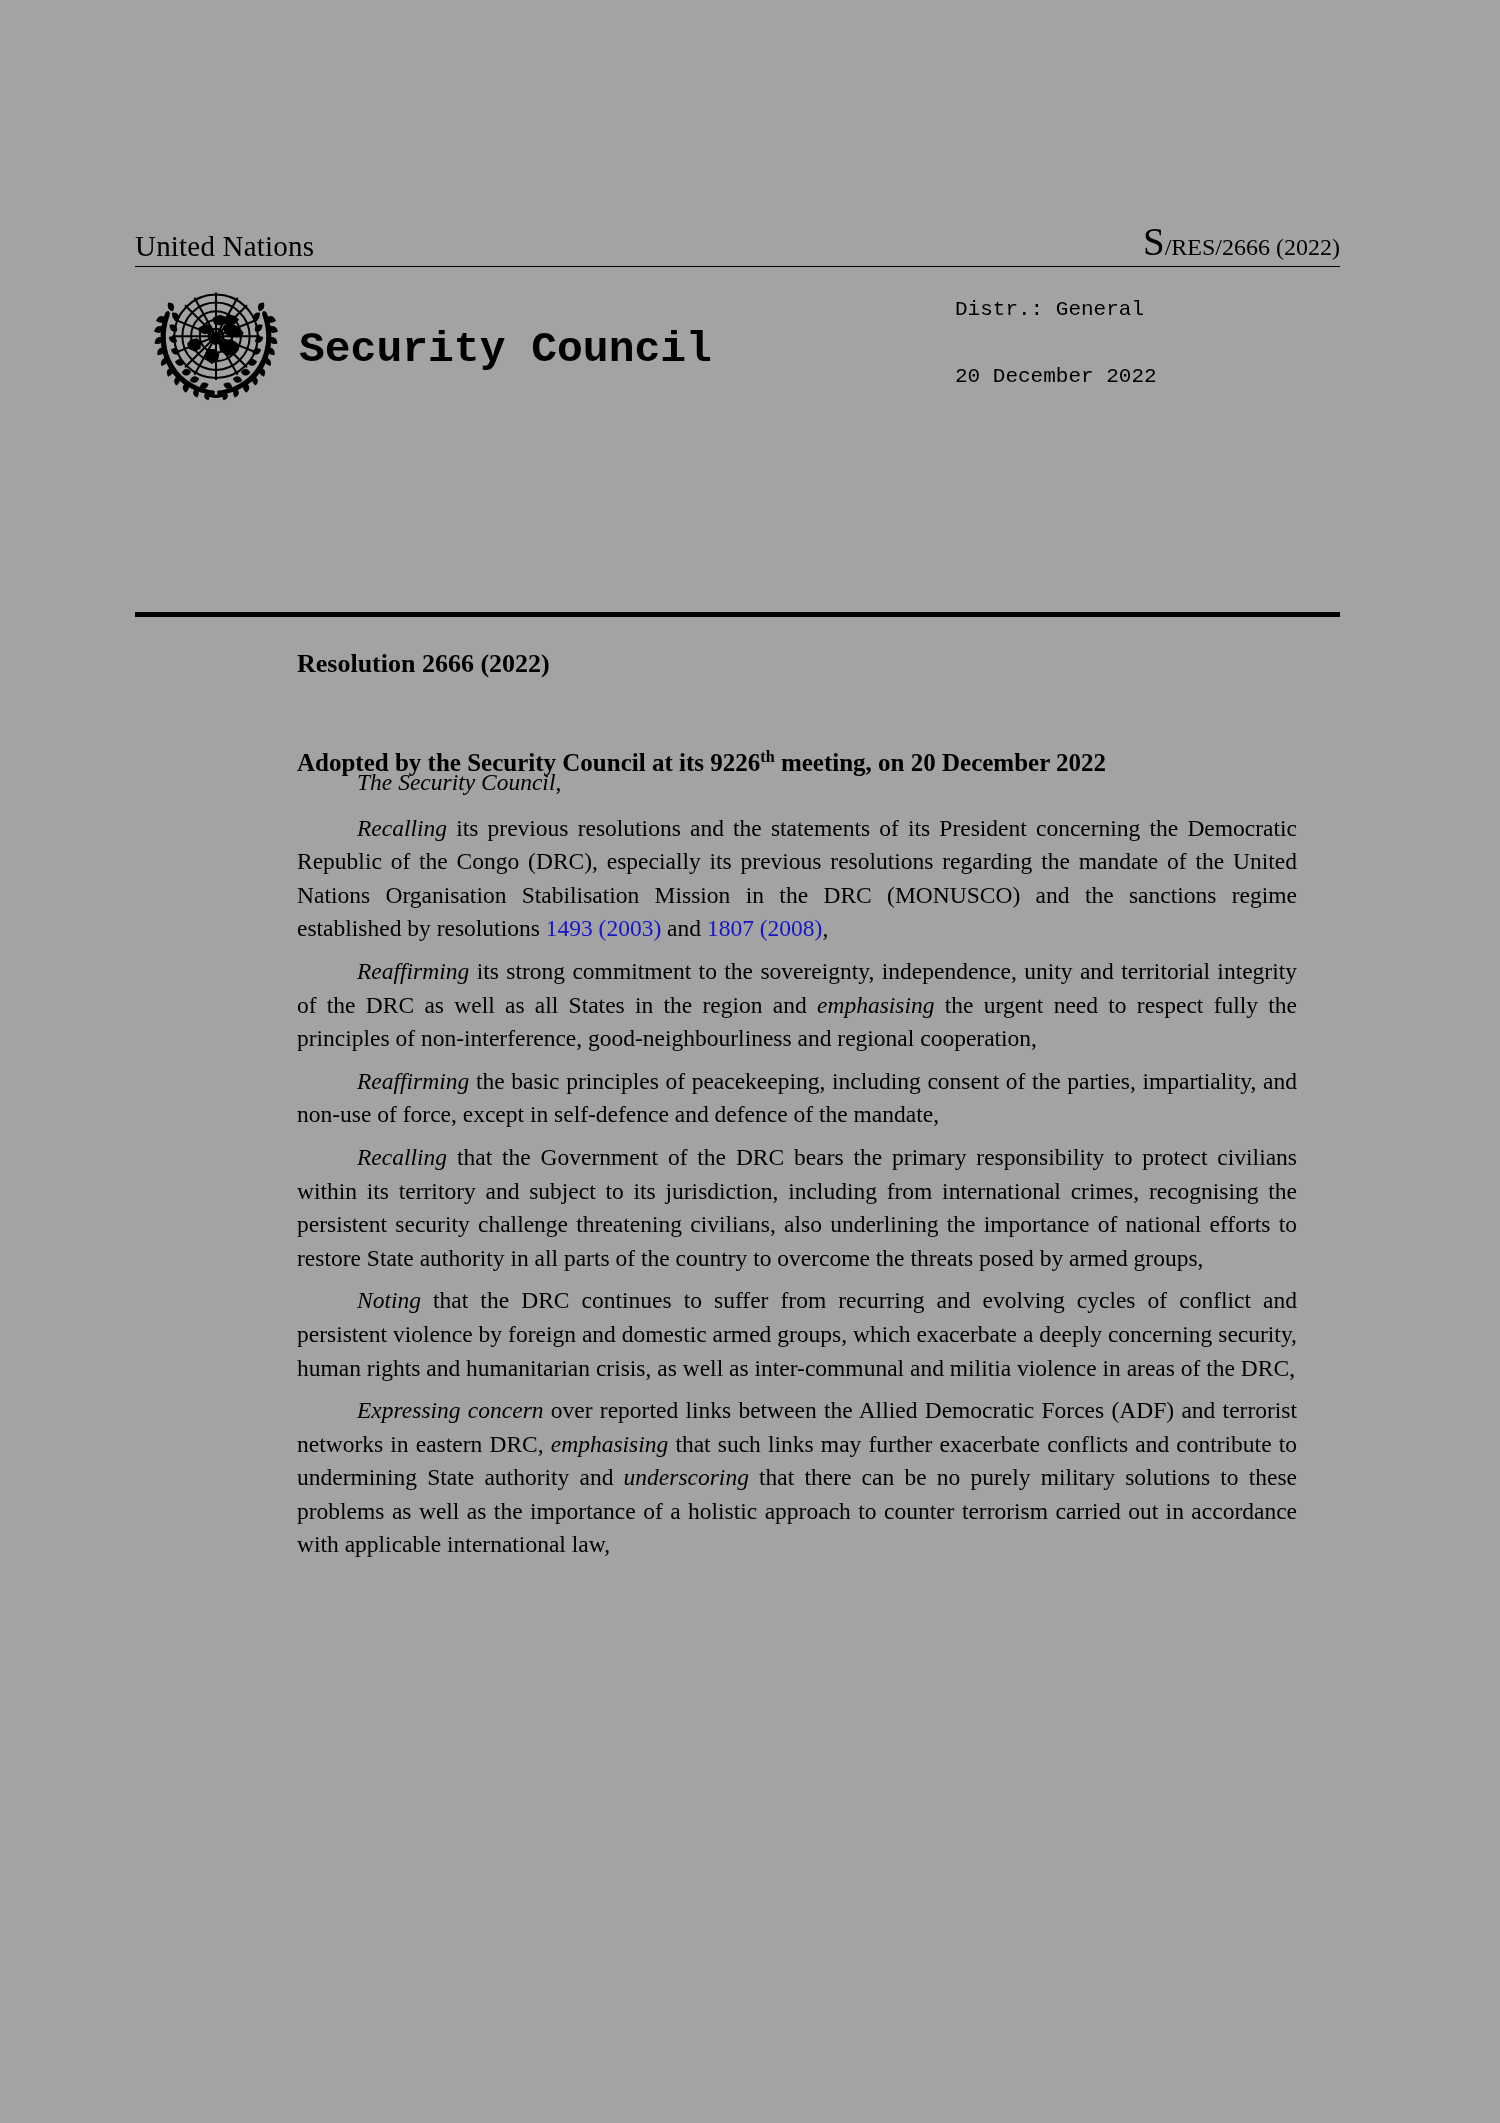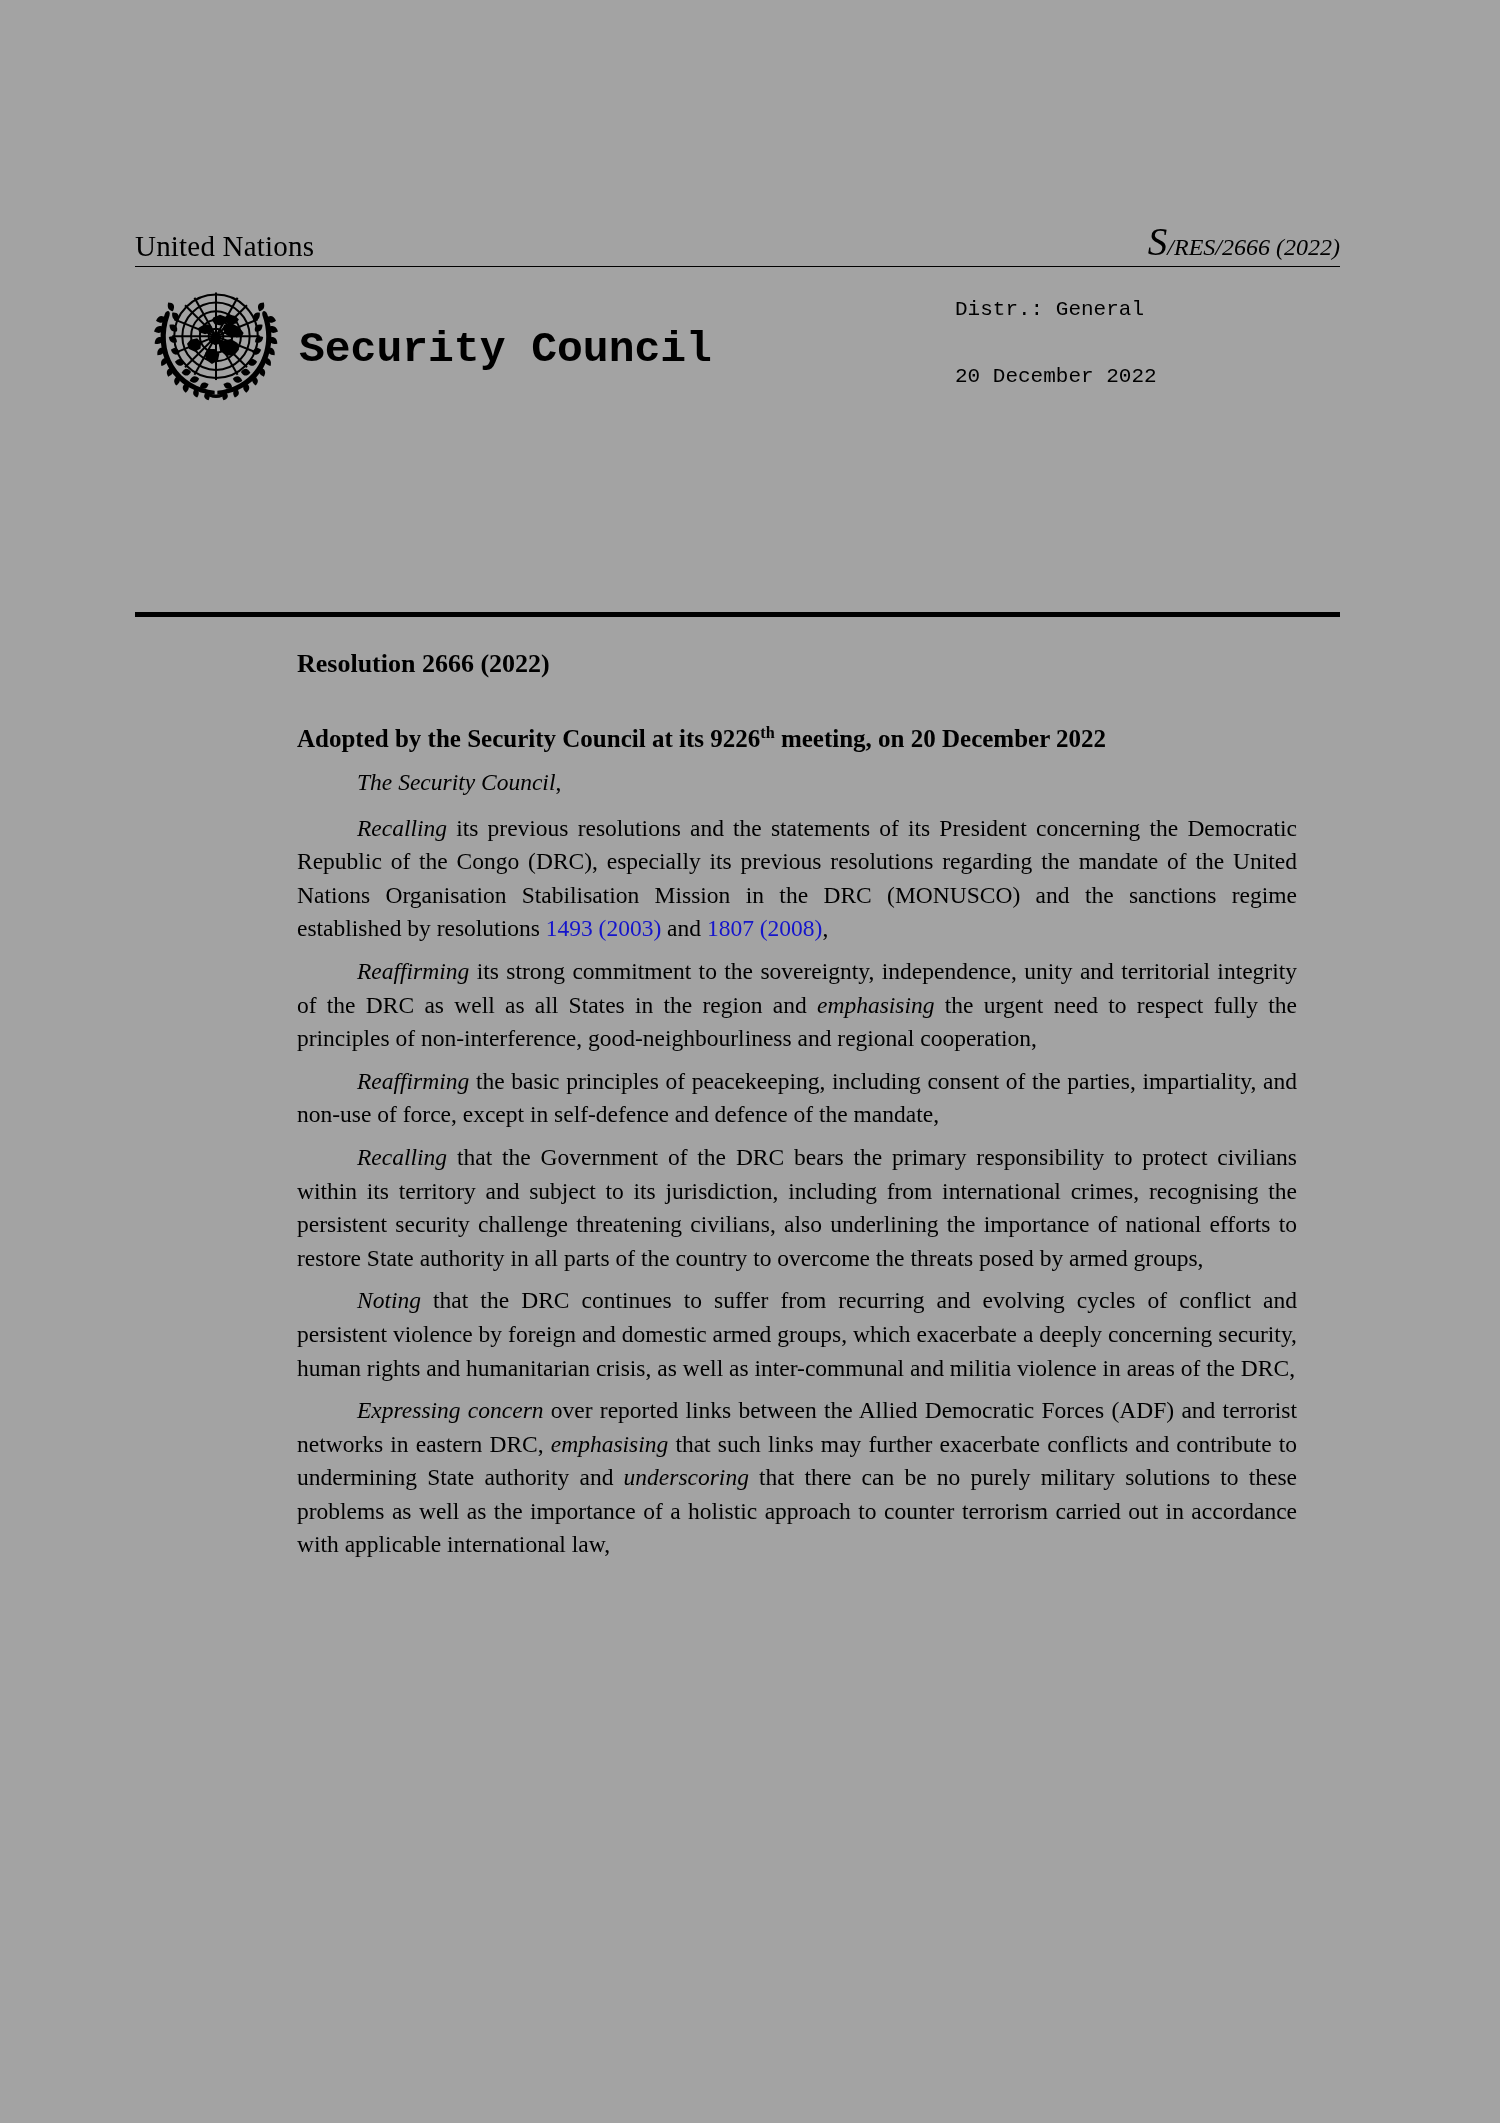--- a/index.html
+++ b/index.html
@@ -38,21 +38,20 @@
   .org-name {
     font-size: 29px;
     line-height: 1;
     letter-spacing: 0.2px;
     white-space: nowrap;
   }
   .doc-symbol {
     white-space: nowrap;
     line-height: 1;
     text-align: left;
-    font-style: italic;
   }
   .doc-symbol .sym-letter {
     font-size: 39px;
     line-height: 1;
     vertical-align: baseline;
   }
   .doc-symbol .sym-rest {
     font-size: 24px;
     line-height: 1;
     vertical-align: baseline;
@@ -114,21 +113,21 @@
     left: 297px;
     top: 648px;
     width: 1000px;
     font-size: 26px;
     font-weight: bold;
     line-height: 1.25;
   }
   .res-subheading {
     position: absolute;
     left: 297px;
-    top: 722px;
+    top: 746px;
     width: 990px;
     font-size: 25px;
     font-weight: bold;
     line-height: 1.38;
   }
   .res-subheading sup {
     font-size: 0.65em;
     vertical-align: super;
     line-height: 0;
   }

